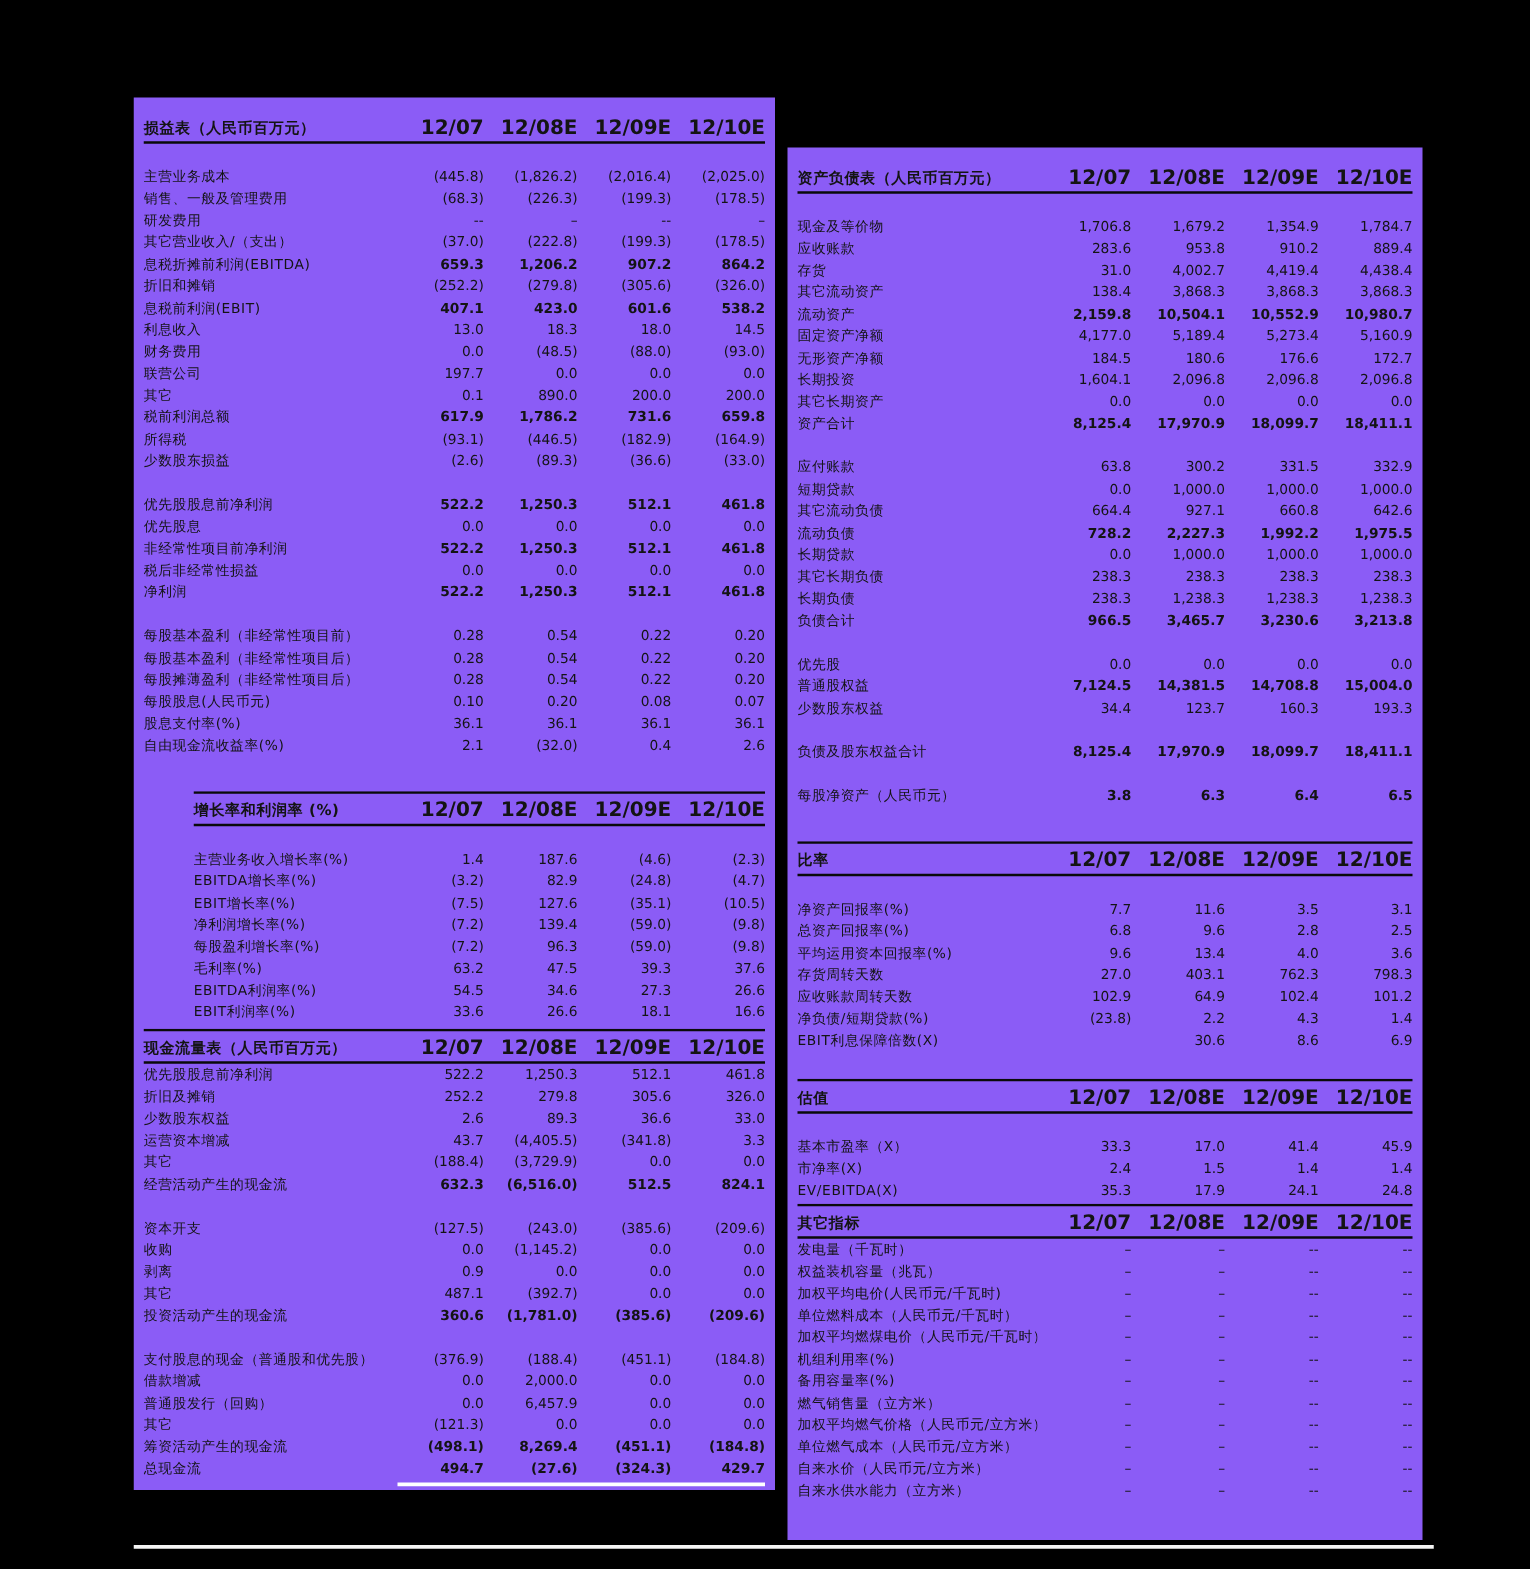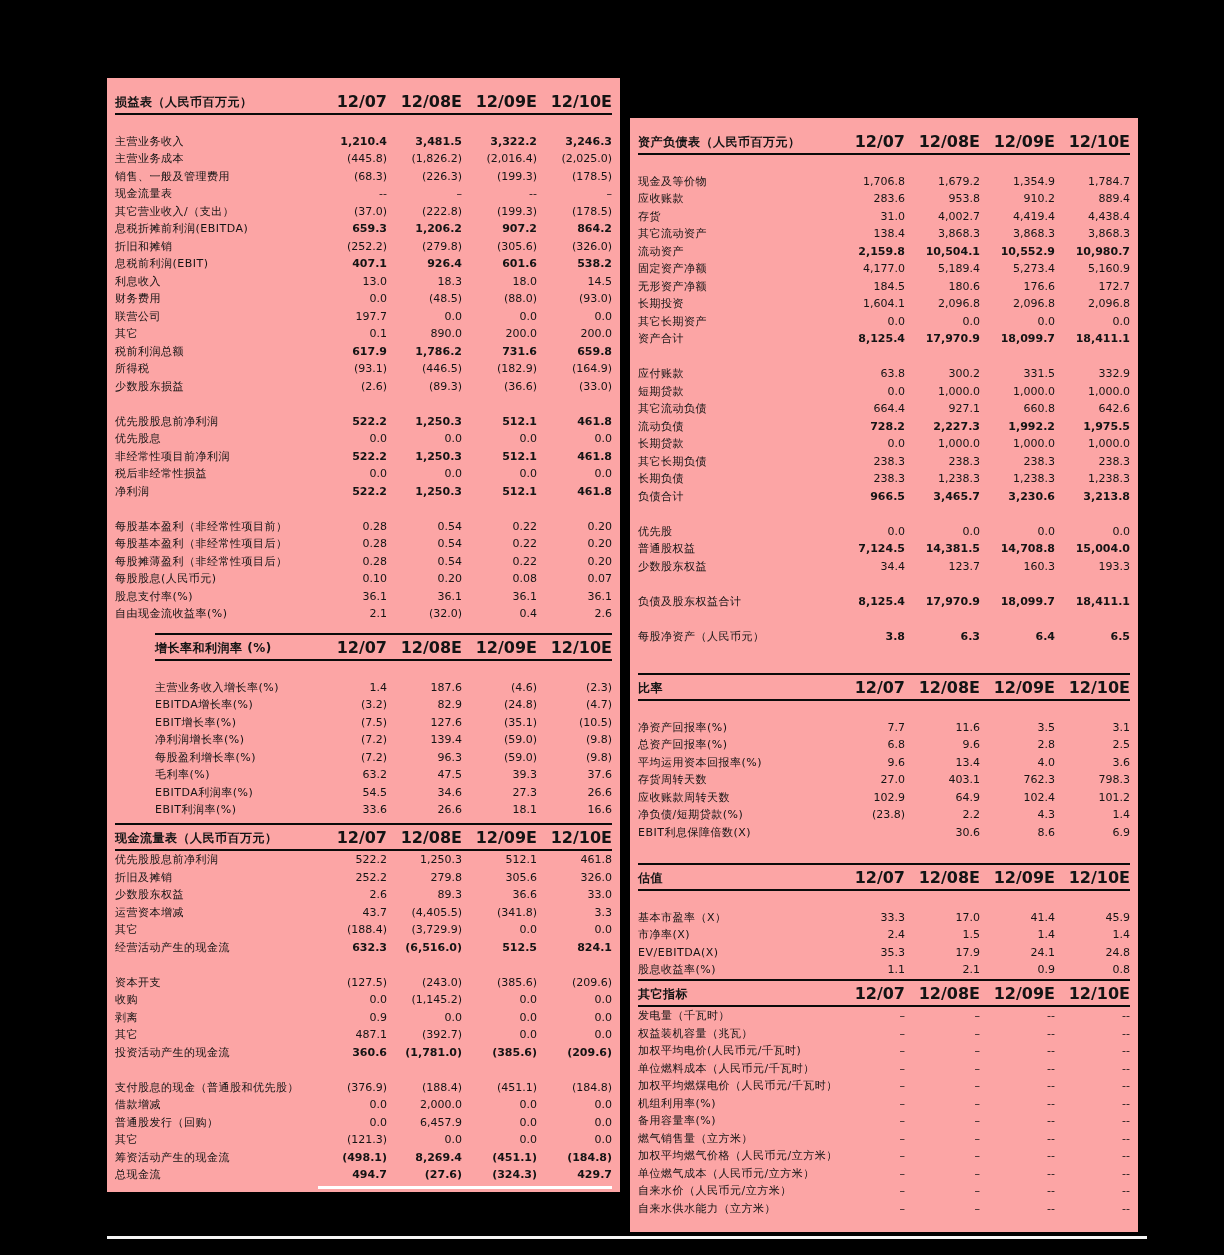--- a/index.html
+++ b/index.html
@@ -5,34 +5,34 @@
   * { margin:0; padding:0; box-sizing:border-box; }
   html,body { background:#000; }
   body {
     position:relative;
     width:1224px; height:1255px;
     font-family:"DejaVu Sans","Liberation Sans",sans-serif;
     color:#141414;
   }
   .panel {
     position:absolute; top:78px; height:1114px;
-    background:#fca5a5;
+    background:#8b5cf6;
     overflow:hidden;
   }
   #panel-left  { left:107px; width:513px; }
   #panel-right { left:630px; width:508px;margin-top:40px; }
 
   .sec { padding:0 8px; overflow:hidden; }
   
   .sec-is     { height:555px; }
   .sec-bs     { height:555px; }
   .sec-growth { height:190px;margin-left:40px; }
   .sec-ratios { height:190px; }
   .sec-cf     { height:369px; }
-  .sec-val    { height:116px; }
+  .sec-val    { height:100px; }
   .sec-other  { height:300px; }
 
   .sec-header {
     display:grid; grid-template-columns:1fr 75px 75px 75px 75px;
     align-items:end;
     border-bottom:2px solid #0a0a0a;
     padding-bottom:2px;
   }
   .sec.first .sec-header { margin-top:14px; }
   .sec:not(.first) .sec-header { border-top:2px solid #0a0a0a; padding-top:3px; }
@@ -64,43 +64,36 @@
 <div class="panel" id="panel-left">
     <section class="sec sec-is first">
       <div class="sec-header">
         <span class="sec-title">损益表（人民币百万元）</span>
         <span class="col-h">12/07</span>
         <span class="col-h">12/08E</span>
         <span class="col-h">12/09E</span>
         <span class="col-h">12/10E</span>
       </div>
       <div class="row spacer"></div>
-      <div class="row bold">
-        <span class="lbl">主营业务收入</span>
-        <span class="val">1,210.4</span>
-        <span class="val">3,481.5</span>
-        <span class="val">3,322.2</span>
-        <span class="val">3,246.3</span>
-      </div>
       <div class="row">
         <span class="lbl">主营业务成本</span>
         <span class="val">(445.8)</span>
         <span class="val">(1,826.2)</span>
         <span class="val">(2,016.4)</span>
         <span class="val">(2,025.0)</span>
       </div>
       <div class="row">
         <span class="lbl">销售、一般及管理费用</span>
         <span class="val">(68.3)</span>
         <span class="val">(226.3)</span>
         <span class="val">(199.3)</span>
         <span class="val">(178.5)</span>
       </div>
       <div class="row">
-        <span class="lbl">现金流量表</span>
+        <span class="lbl">研发费用</span>
         <span class="val">--</span>
         <span class="val">–</span>
         <span class="val">--</span>
         <span class="val">–</span>
       </div>
       <div class="row">
         <span class="lbl">其它营业收入/（支出）</span>
         <span class="val">(37.0)</span>
         <span class="val">(222.8)</span>
         <span class="val">(199.3)</span>
@@ -116,21 +109,21 @@
       <div class="row">
         <span class="lbl">折旧和摊销</span>
         <span class="val">(252.2)</span>
         <span class="val">(279.8)</span>
         <span class="val">(305.6)</span>
         <span class="val">(326.0)</span>
       </div>
       <div class="row bold">
         <span class="lbl">息税前利润(EBIT)</span>
         <span class="val">407.1</span>
-        <span class="val">926.4</span>
+        <span class="val">423.0</span>
         <span class="val">601.6</span>
         <span class="val">538.2</span>
       </div>
       <div class="row">
         <span class="lbl">利息收入</span>
         <span class="val">13.0</span>
         <span class="val">18.3</span>
         <span class="val">18.0</span>
         <span class="val">14.5</span>
       </div>

